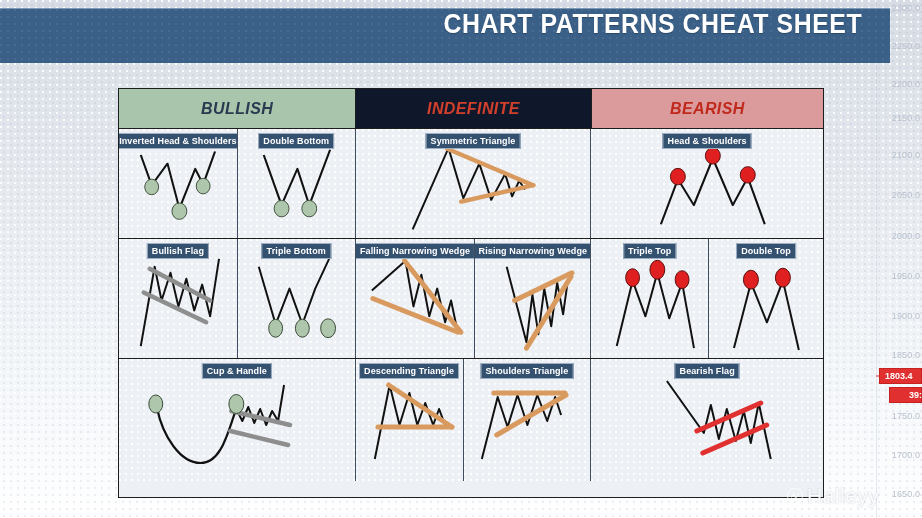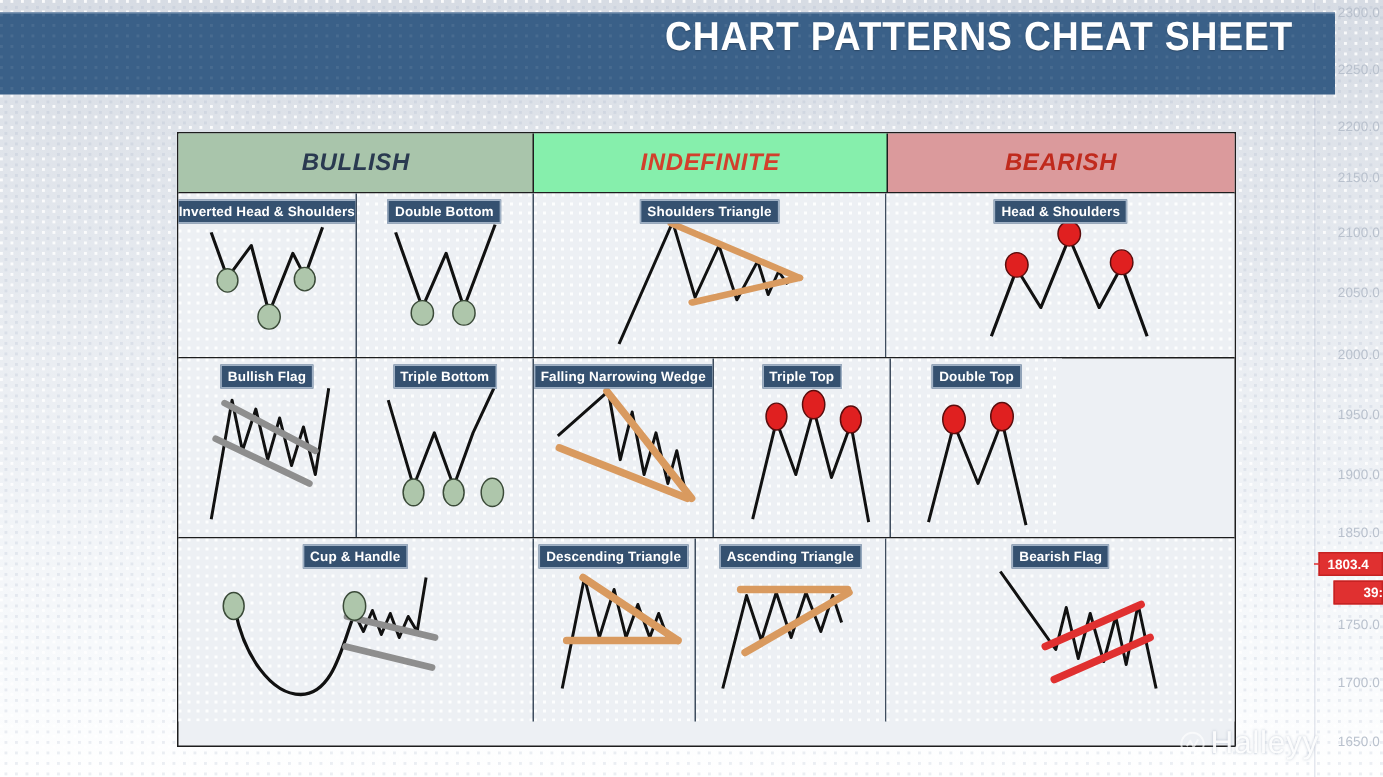--- a/index.html
+++ b/index.html
@@ -78,21 +78,21 @@
   }
   .head-row { display: flex; height: 40px; border-bottom: 1px solid #1d1d1d; }
   .head-cell {
     display: flex; align-items: center; justify-content: center;
     border-right: 1px solid #1d1d1d;
     font-size: 16px; font-style: italic; font-weight: bold;
     letter-spacing: .4px;
   }
   .head-cell:last-child { border-right: none; }
   .head-cell.bullish   { width: 238px; background: #a9c5ab; color: #2a3a50; }
-  .head-cell.indefinite{ width: 236px; background: #86efac; color: #d2402c; }
+  .head-cell.indefinite{ width: 236px; background: #0f172a; color: #d2402c; }
   .head-cell.bearish   { width: 232px; background: #db9a9c; color: #c02a1d; }
 
   .body-row { display: flex; border-bottom: 1px solid #1d1d1d; }
   .body-row:last-child { border-bottom: none; }
   .r1 { height: 110px; }
   .r2 { height: 120px; }
   .r3 { height: 122px; }
 
   .cell {
     position: relative;
@@ -194,21 +194,21 @@
         <div class="cell-label">Double Bottom</div>
         <svg viewBox="0 0 118 126" preserveAspectRatio="none">
           <polyline points="26,30 44,88 60,46 72,88 93,24" fill="none" stroke="#111" stroke-width="2.1" stroke-linejoin="round"></polyline>
           <ellipse cx="44" cy="92" rx="7.5" ry="9.5" fill="#aec6ab" stroke="#3a4a38" stroke-width="1"></ellipse>
           <ellipse cx="72" cy="92" rx="7.5" ry="9.5" fill="#aec6ab" stroke="#3a4a38" stroke-width="1"></ellipse>
         </svg>
       </div>
 
       <div class="cell w236">
         <div class="dots"></div>
-        <div class="cell-label">Shoulders Triangle</div>
+        <div class="cell-label">Symmetric Triangle</div>
         <svg viewBox="0 0 236 126" preserveAspectRatio="none">
           <polyline points="57,116 93,22 108,80 124,40 136,82 150,52 157,78 164,60 170,70" fill="none" stroke="#111" stroke-width="2" stroke-linejoin="round"></polyline>
           <line x1="92" y1="23" x2="178" y2="65" stroke="#d99a5f" stroke-width="5" stroke-linecap="round"></line>
           <line x1="106" y1="84" x2="178" y2="65" stroke="#d99a5f" stroke-width="5" stroke-linecap="round"></line>
         </svg>
       </div>
 
       <div class="cell w232">
         <div class="dots"></div>
         <div class="cell-label">Head &amp; Shoulders</div>
@@ -247,20 +247,29 @@
       <div class="cell w120">
         <div class="dots"></div>
         <div class="cell-label">Falling Narrowing Wedge</div>
         <svg viewBox="0 0 120 120" preserveAspectRatio="none">
           <polyline points="16,52 50,22 58,68 66,36 74,78 82,50 90,84 96,62 101,86" fill="none" stroke="#111" stroke-width="2" stroke-linejoin="round"></polyline>
           <line x1="49" y1="22" x2="106" y2="94" stroke="#d99a5f" stroke-width="5" stroke-linecap="round"></line>
           <line x1="17" y1="60" x2="103" y2="94" stroke="#d99a5f" stroke-width="5" stroke-linecap="round"></line>
         </svg>
       </div>
 
+      <div class="cell w116">
+        <div class="dots"></div>
+        <div class="cell-label">Rising Narrowing Wedge</div>
+        <svg viewBox="0 0 116 120" preserveAspectRatio="none">
+          <polyline points="32,28 52,104 58,56 64,96 70,50 77,88 83,44 89,76 94,40" fill="none" stroke="#111" stroke-width="2" stroke-linejoin="round"></polyline>
+          <line x1="40" y1="62" x2="98" y2="34" stroke="#d99a5f" stroke-width="5" stroke-linecap="round"></line>
+          <line x1="52" y1="110" x2="97" y2="38" stroke="#d99a5f" stroke-width="5" stroke-linecap="round"></line>
+        </svg>
+      </div>
 
       <div class="cell w118">
         <div class="dots"></div>
         <div class="cell-label">Triple Top</div>
         <svg viewBox="0 0 118 120" preserveAspectRatio="none">
           <polyline points="26,108 42,42 55,78 67,34 79,80 92,44 104,110" fill="none" stroke="#111" stroke-width="2" stroke-linejoin="round"></polyline>
           <ellipse cx="42" cy="39" rx="7" ry="9" fill="#e02020" stroke="#5a0d0d" stroke-width="1"></ellipse>
           <ellipse cx="67" cy="31" rx="7.5" ry="9.5" fill="#e02020" stroke="#5a0d0d" stroke-width="1"></ellipse>
           <ellipse cx="92" cy="41" rx="7" ry="9" fill="#e02020" stroke="#5a0d0d" stroke-width="1"></ellipse>
         </svg>
@@ -297,21 +306,21 @@
         <div class="cell-label">Descending Triangle</div>
         <svg viewBox="0 0 108 122" preserveAspectRatio="none">
           <polyline points="19,100 34,26 44,66 54,34 62,66 70,44 78,66 84,50 90,66" fill="none" stroke="#111" stroke-width="2" stroke-linejoin="round"></polyline>
           <line x1="33" y1="26" x2="97" y2="68" stroke="#d99a5f" stroke-width="5" stroke-linecap="round"></line>
           <line x1="22" y1="68" x2="97" y2="68" stroke="#d99a5f" stroke-width="5" stroke-linecap="round"></line>
         </svg>
       </div>
 
       <div class="cell w128" style="width:128px">
         <div class="dots"></div>
-        <div class="cell-label">Ascending Triangle</div>
+        <div class="cell-label">Shoulders Triangle</div>
         <svg viewBox="0 0 128 122" preserveAspectRatio="none">
           <polyline points="18,100 34,38 44,68 54,36 64,66 74,36 84,62 92,38 98,56" fill="none" stroke="#111" stroke-width="2" stroke-linejoin="round"></polyline>
           <line x1="30" y1="34" x2="102" y2="34" stroke="#d99a5f" stroke-width="5" stroke-linecap="round"></line>
           <line x1="33" y1="76" x2="103" y2="36" stroke="#d99a5f" stroke-width="5" stroke-linecap="round"></line>
         </svg>
       </div>
 
       <div class="cell w232">
         <div class="dots"></div>
         <div class="cell-label">Bearish Flag</div>

